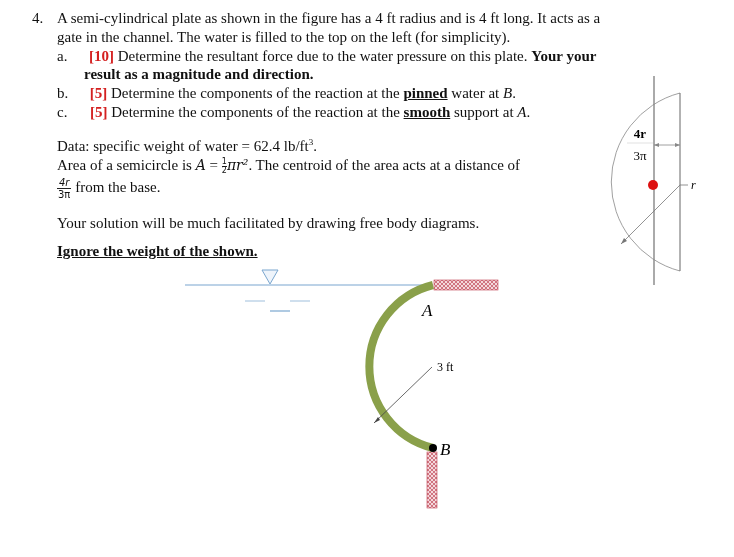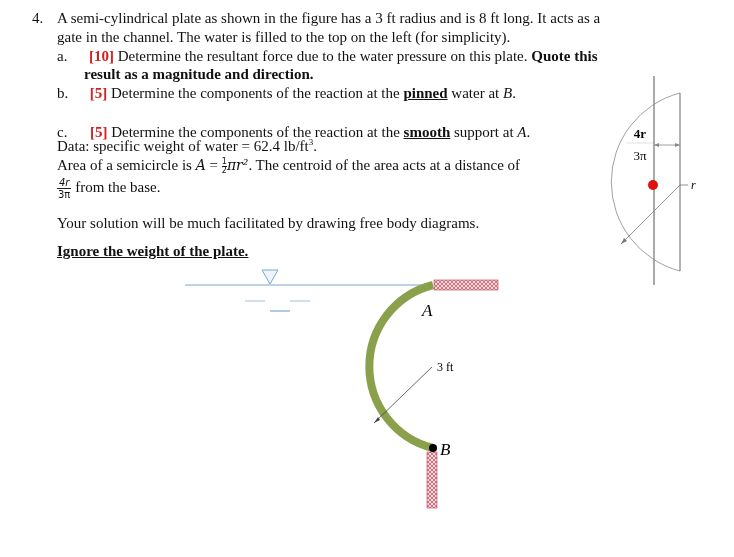--- a/index.html
+++ b/index.html
@@ -17,56 +17,56 @@
   .sfrac span { display:block; }
   .sfrac .num { border-bottom:1px solid #222; }
   .mathv { font-family:"DejaVu Serif", serif; font-style:italic; font-size:14px; }
   sup { font-size:9px; }
   svg text { font-family:"Liberation Serif", serif; }
 </style>
 </head>
 <body>
 
 <div class="abs" style="left:32px;top:10px;">4.</div>
-<div class="abs" style="left:57px;top:10px;">A semi-cylindrical plate as shown in the figure has a 3  ft radius and is 8  ft long.  It acts as a</div>
+<div class="abs" style="left:57px;top:10px;">A semi-cylindrical plate as shown in the figure has a 4  ft radius and is 4  ft long.  It acts as a</div>
 <div class="abs" style="left:57px;top:29px;">gate in the channel.  The water is filled to the top on the left (for simplicity).</div>
 
 <div class="abs" style="left:57px;top:48px;">
   <span>a.</span>
   <span style="display:inline-block;width:14px;"></span>
-  <span class="red">[10]</span><span> Determine the resultant force due to the water pressure on this plate.  </span><span class="b">Quote this</span>
+  <span class="red">[10]</span><span> Determine the resultant force due to the water pressure on this plate.  </span><span class="b">Your your</span>
 </div>
 <div class="abs b" style="left:84px;top:66px;font-family:Liberation Serif, serif;">result as a magnitude and direction.</div>
 
 <div class="abs" style="left:57px;top:85px;">
   <span>b.</span>
   <span style="display:inline-block;width:14px;"></span>
   <span class="red">[5]</span><span> Determine the components of the reaction at the </span><span class="bu">pinned</span><span> water at </span><span class="i">B</span><span>.</span>
 </div>
 
-<div class="abs" style="left:57px;top:104px;margin-top:20px;">
+<div class="abs" style="left:57px;top:104px;">
   <span>c.</span>
   <span style="display:inline-block;width:15px;"></span>
   <span class="red">[5]</span><span> Determine the components of the reaction at the </span><span class="bu">smooth</span><span> support at </span><span class="i">A</span><span>.</span>
 </div>
 
 <div class="abs" style="left:57px;top:137px;">
   <span>Data:  specific weight of water = 62.4 lb/ft</span><sup>3</sup><span>.</span>
 </div>
 
 <div class="abs" style="left:57px;top:157px;">
   <span>Area of a semicircle is </span><span class="mathv">A</span><span> = </span><span class="sfrac"><span class="num">1</span><span>2</span></span><span class="mathv">πr²</span><span>.  The centroid of the area acts at a distance of</span>
 </div>
 
 <div class="abs" style="left:57px;top:177px;">
   <span class="frac"><span class="num">4r</span><span class="den">3π</span></span><span> from the base.</span>
 </div>
 
 <div class="abs" style="left:57px;top:215px;">Your solution will be much facilitated by drawing free body diagrams.</div>
-<div class="abs bu" style="left:57px;top:243px;">Ignore the weight of the plate.</div>
+<div class="abs bu" style="left:57px;top:243px;">Ignore the weight of the shown.</div>
 
 <svg class="abs" style="left:580px;top:60px;" width="154" height="240" viewBox="0 0 154 240">
 
   <line x1="74" y1="16" x2="74" y2="225" stroke="#aaa" stroke-width="2"></line>
 
   <path d="M 100 33 A 92 92 0 0 0 100 211" fill="none" stroke="#888" stroke-width="0.8"></path>
   <line x1="100" y1="33" x2="100" y2="211" stroke="#666" stroke-width="1"></line>
 
   <line x1="74" y1="85" x2="100" y2="85" stroke="#888" stroke-width="0.8"></line>
   <polygon points="74,85 79,83 79,87" fill="#888"></polygon>

